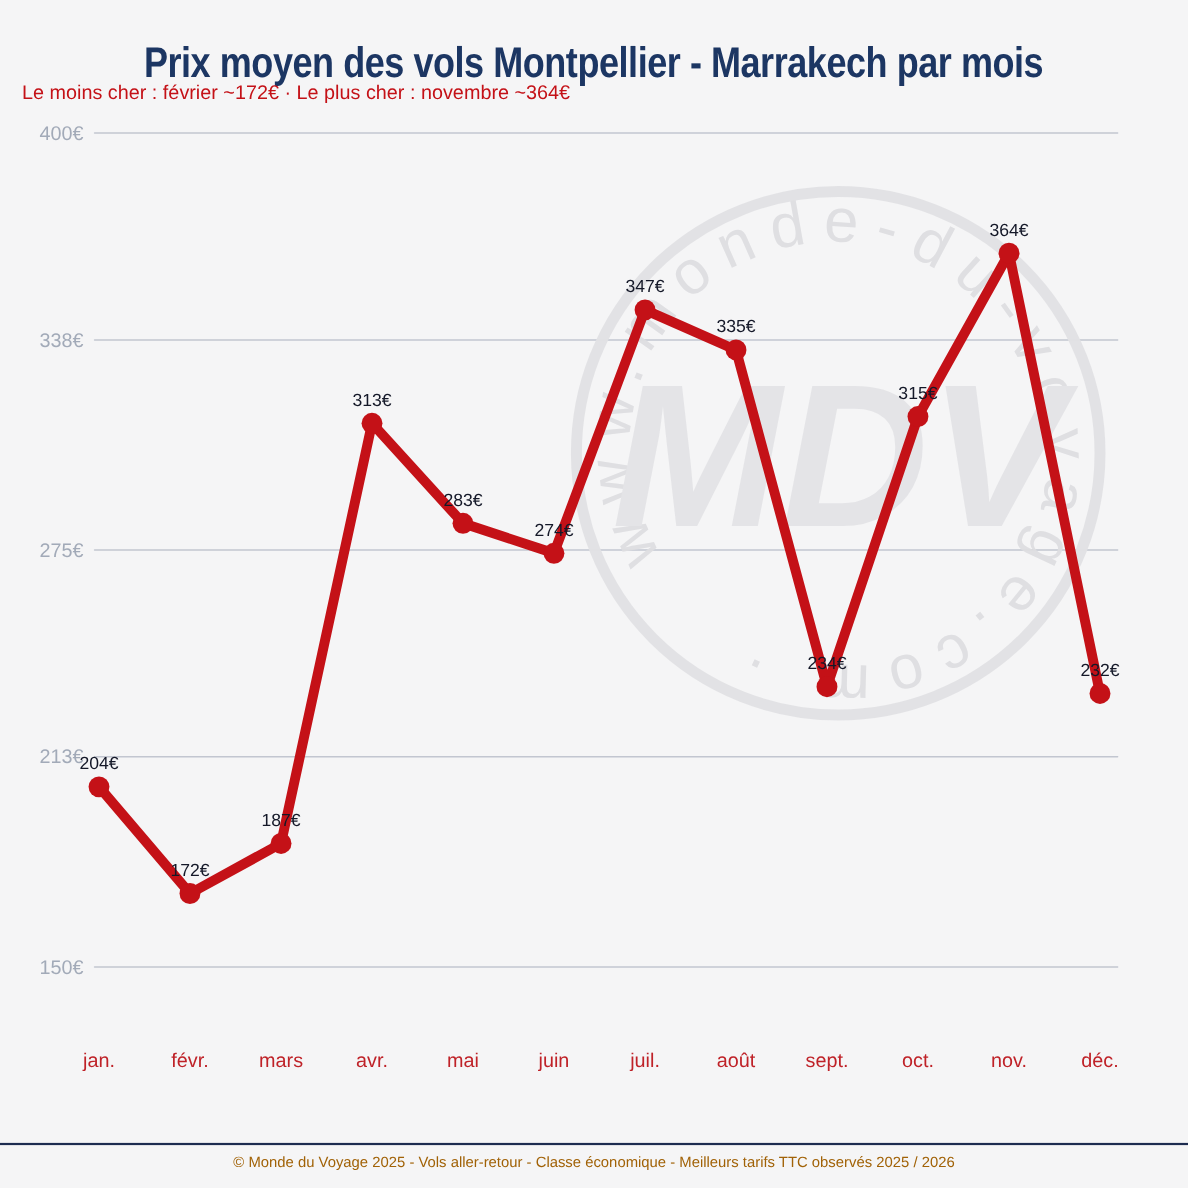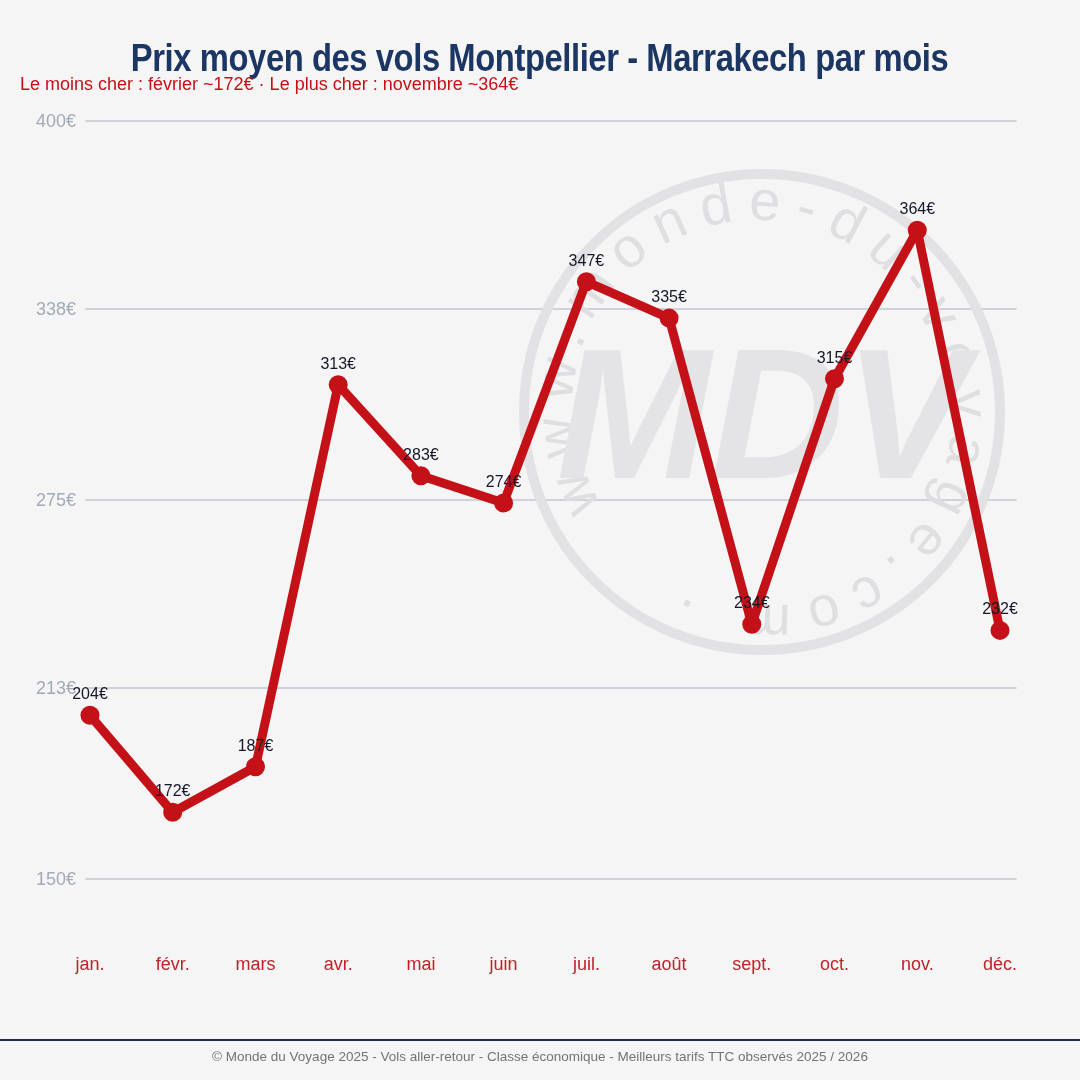--- a/index.html
+++ b/index.html
@@ -32,21 +32,21 @@
   }
   #chart-svg text { font-family: "Liberation Sans", sans-serif; }
   .footer-divider {
     position: absolute; top: 1039px; left: 0;
     width: 1080px; height: 2px;
     background: #1d2c50;
   }
   .footer-text {
     position: absolute; top: 1049px; left: 0;
     width: 1080px; text-align: center;
-    color: #737373; font-size: 13.5px;
+    color: #a16207; font-size: 13.5px;
   }
 </style>
 </head>
 <body>
 
 <h1 class="page-title"><span class="squeeze">Prix moyen des vols Montpellier - Marrakech par mois</span></h1>
 
 <div class="page-subtitle">Le moins cher : février ~172€ · Le plus cher : novembre ~364€</div>
 
 <svg id="chart-svg" width="1080" height="1080" viewBox="0 0 1080 1080" xmlns="http://www.w3.org/2000/svg" xmlns:xlink="http://www.w3.org/1999/xlink">

